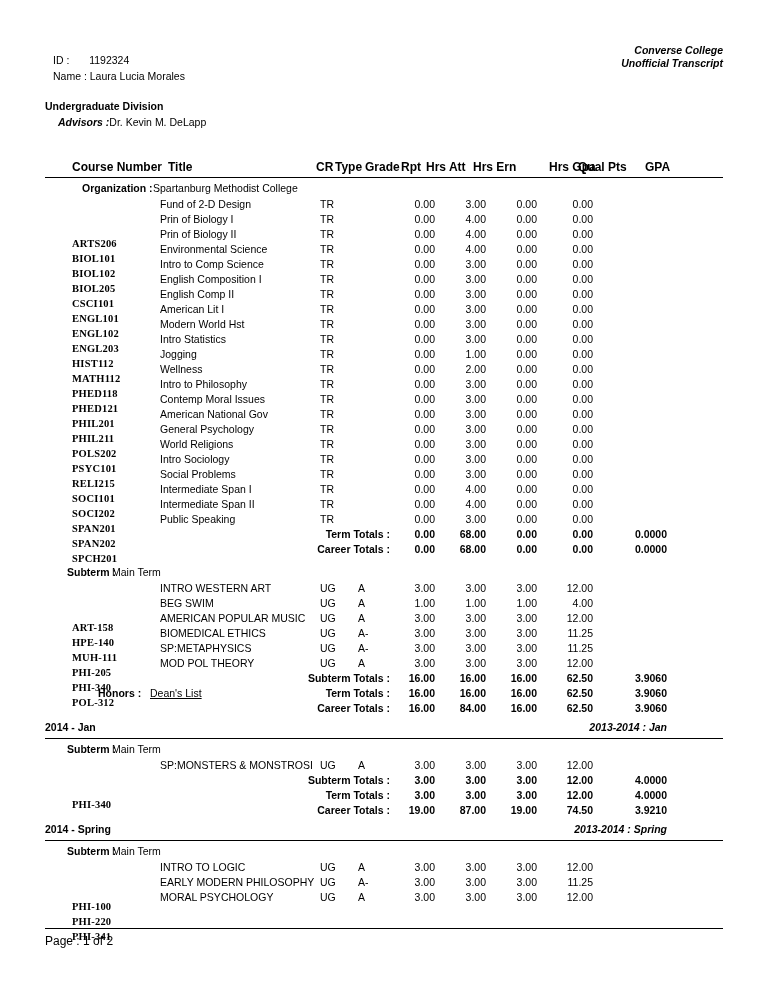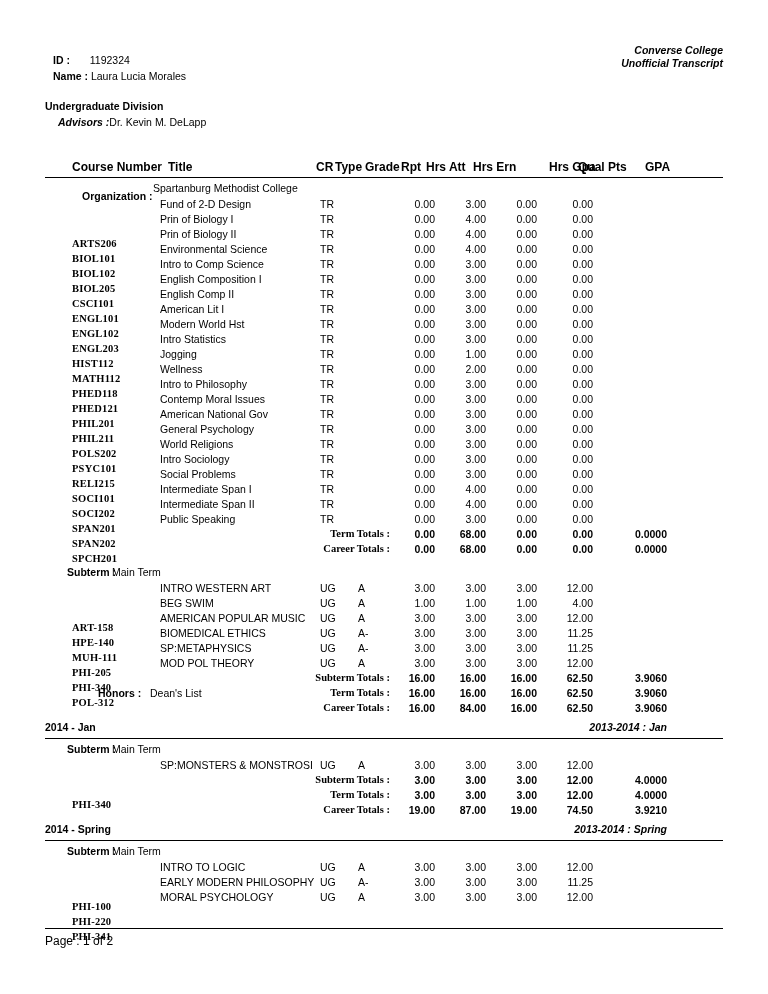--- a/index.html
+++ b/index.html
@@ -40,21 +40,21 @@
   .idrow {
     position: absolute;
     left: 8px; top: 10px;
     font-size: 10.5px;
   }
   .namerow {
     position: absolute;
     left: 8px; top: 26px;
     font-size: 10.5px;
   }
-  .lbl-b { font-weight: bold; }
+  .lbl-b { font-weight: normal; }
   .val-n { font-weight: normal; }
   .division {
     position: absolute;
     left: 0px; top: 56px;
     font-size: 10.5px;
     font-weight: bold;
   }
   .advisors {
     position: absolute;
     left: 13px; top: 72px;
@@ -122,21 +122,21 @@
   }
   .term-head .left { position: absolute; left: 0; top: 0; }
   .term-head .right {
     position: absolute;
     right: 56px; top: 0;
     font-style: italic;
   }
 
   .org-row { font-size: 10.5px; }
   .org-row .lab {
-    position: absolute; left: 37px; top: 8px;
+    position: absolute; left: 37px; top: 0;
     font-weight: bold;
   }
   .org-row .val {
     position: absolute; left: 108px; top: 0;
   }
 
   .subterm-row { font-size: 10.5px; }
   .subterm-row .lab {
     position: absolute; left: 22px; top: 0;
     font-weight: bold;
@@ -154,21 +154,20 @@
   .coursetitle { font-size: 10.5px; }
   .num { font-size: 10.5px; }
 
   .totals-row { font-weight: bold; font-size: 10.5px; }
   .totals-row .tlabel {
     position: absolute;
     right: 333px;
     top: 0;
     text-align: right;
     white-space: nowrap;
-    font-family: Liberation Serif, serif;
   }
   .totals-row .num { font-weight: bold; }
 
   .spacer4 { height: 4px; }
   .spacer6 { height: 6px; }
 
   
   .footer-rule {
     position: absolute;
     left: 45px;
@@ -592,21 +591,21 @@
         <div class="row totals-row h15">
           <span class="tlabel">Subterm Totals :</span>
           <span class="c col-hatt num">16.00</span>
           <span class="c col-hern num">16.00</span>
           <span class="c col-hgpa num">16.00</span>
           <span class="c col-qual num">62.50</span>
           <span class="c col-gpa num">3.9060</span>
         </div>
         <div class="row totals-row h15">
           <span class="lab" style="position:absolute;left:53px;top:0;font-weight:bold;">Honors :</span>
-          <span class="val" style="position:absolute;left:105px;top:0;font-weight:normal;">Dean's List</span>
+          <span class="val" style="position:absolute;left:105px;top:0;font-weight:normal;text-decoration:underline;">Dean's List</span>
           <span class="tlabel">Term Totals :</span>
           <span class="c col-hatt num">16.00</span>
           <span class="c col-hern num">16.00</span>
           <span class="c col-hgpa num">16.00</span>
           <span class="c col-qual num">62.50</span>
           <span class="c col-gpa num">3.9060</span>
         </div>
         <div class="row totals-row h15">
           <span class="tlabel">Career Totals :</span>
           <span class="c col-hatt num">16.00</span>

